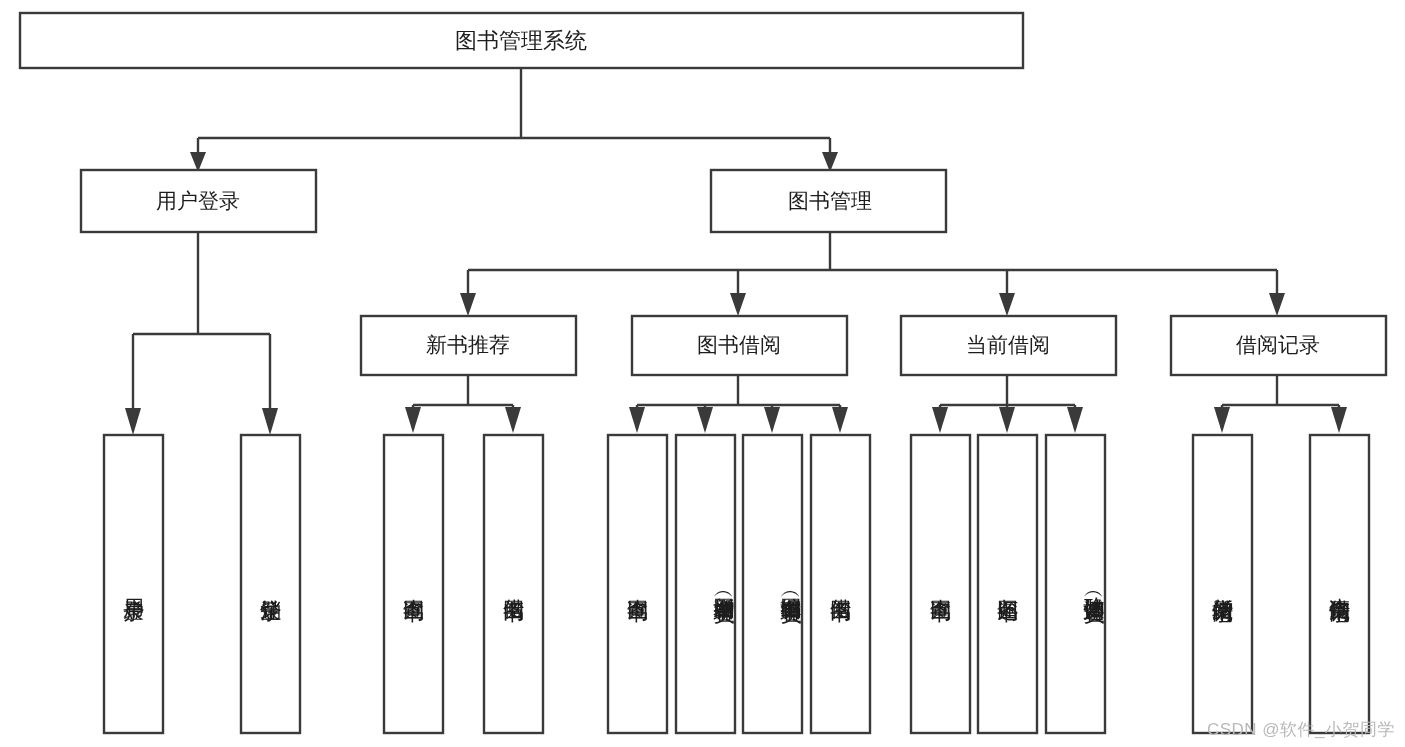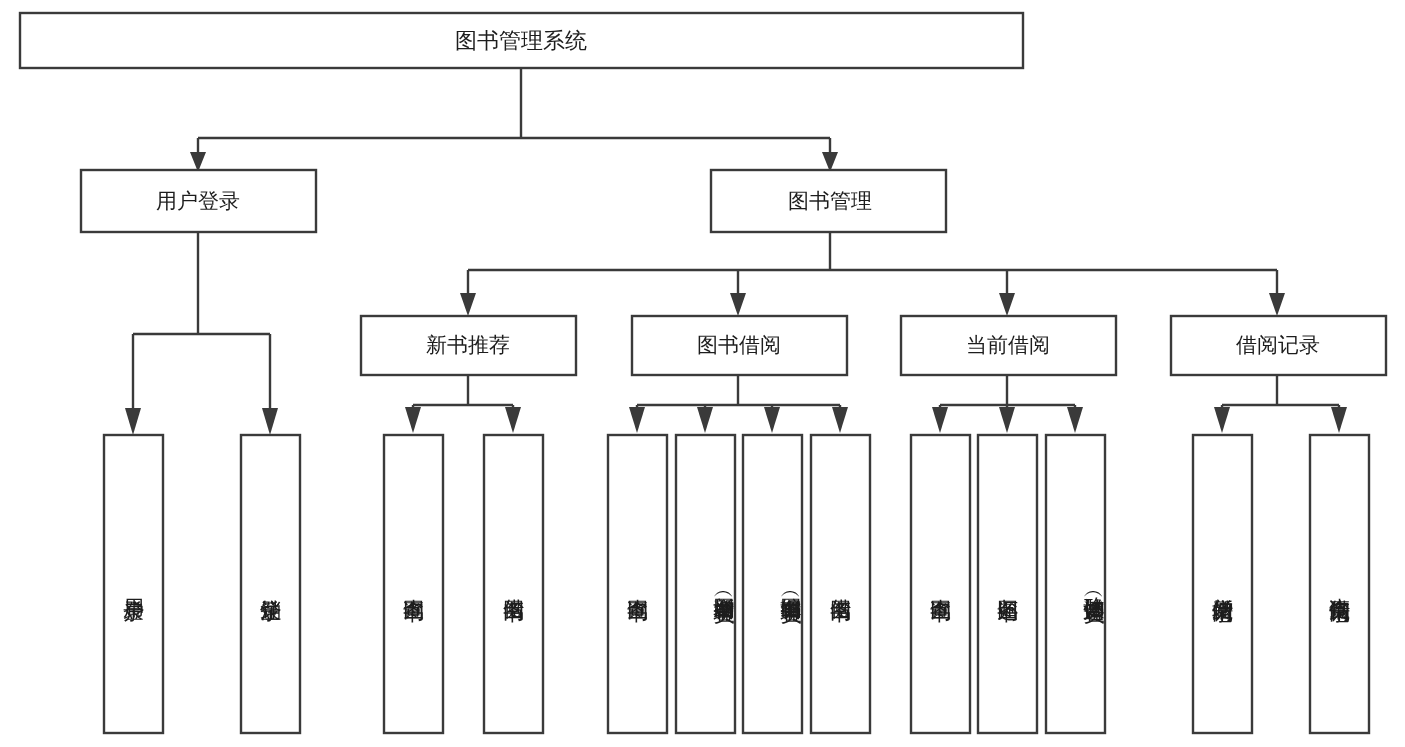--- a/index.html
+++ b/index.html
@@ -227,14 +227,15 @@
   <div class="leaf-label" style="left:743px; top:437px; width:59px; height:294px; align-items:flex-start;">编辑图书（管理员）</div>
   <div class="leaf-label" style="left:811px; top:435px; width:59px; height:298px;">借阅图书</div>
 
   <div class="leaf-label" style="left:911px; top:435px; width:59px; height:298px;">查询图书</div>
   <div class="leaf-label" style="left:978px; top:435px; width:59px; height:298px;">归还图书</div>
   <div class="leaf-label" style="left:1046px; top:437px; width:59px; height:294px; align-items:flex-start;">确认归还（管理员）</div>
 
   <div class="leaf-label" style="left:1193px; top:435px; width:59px; height:298px;">新增借阅记录</div>
   <div class="leaf-label" style="left:1310px; top:435px; width:59px; height:298px;">查询借阅记录</div>
 
+  <div class="watermark">CSDN @软件_小贺同学</div>
 
 </div>
 
 </body></html>

